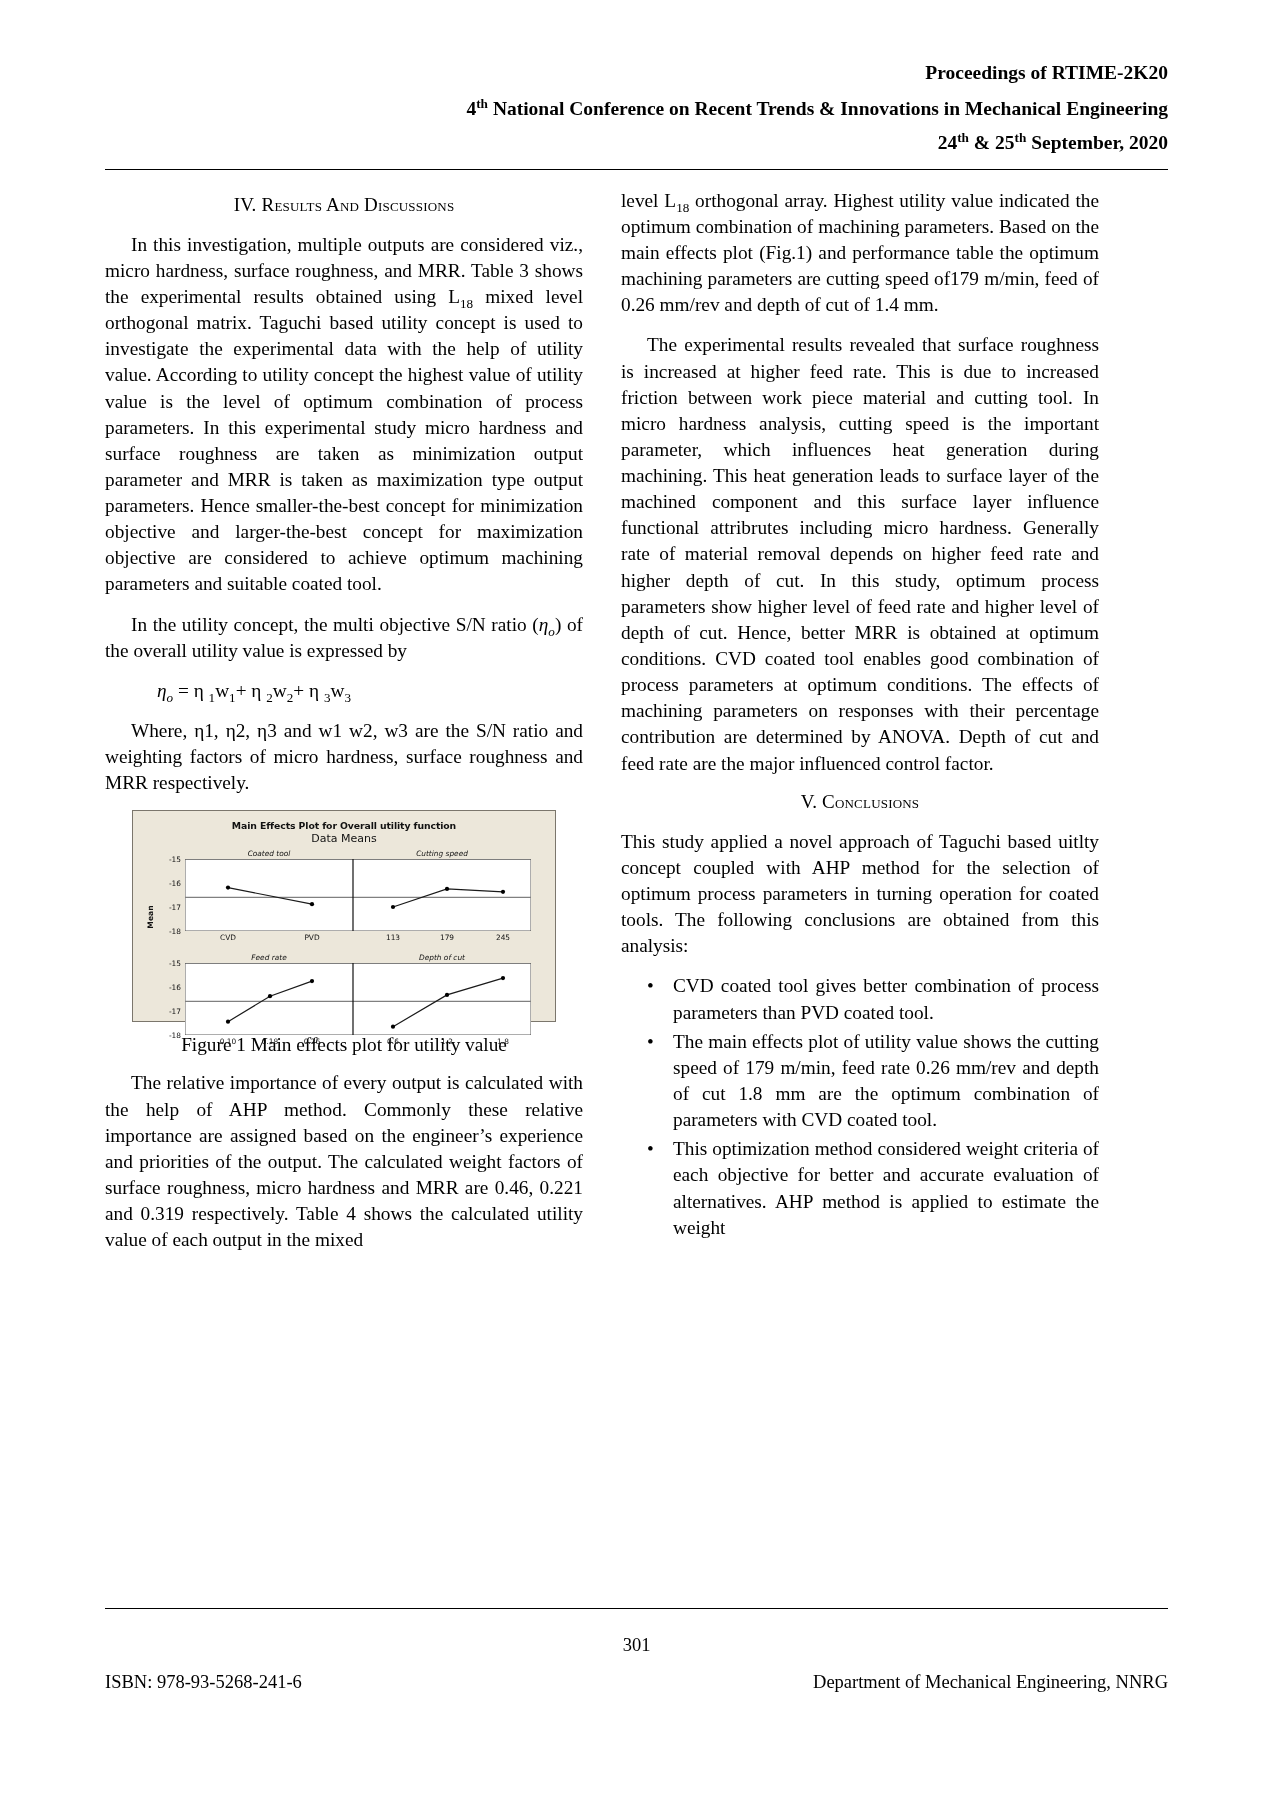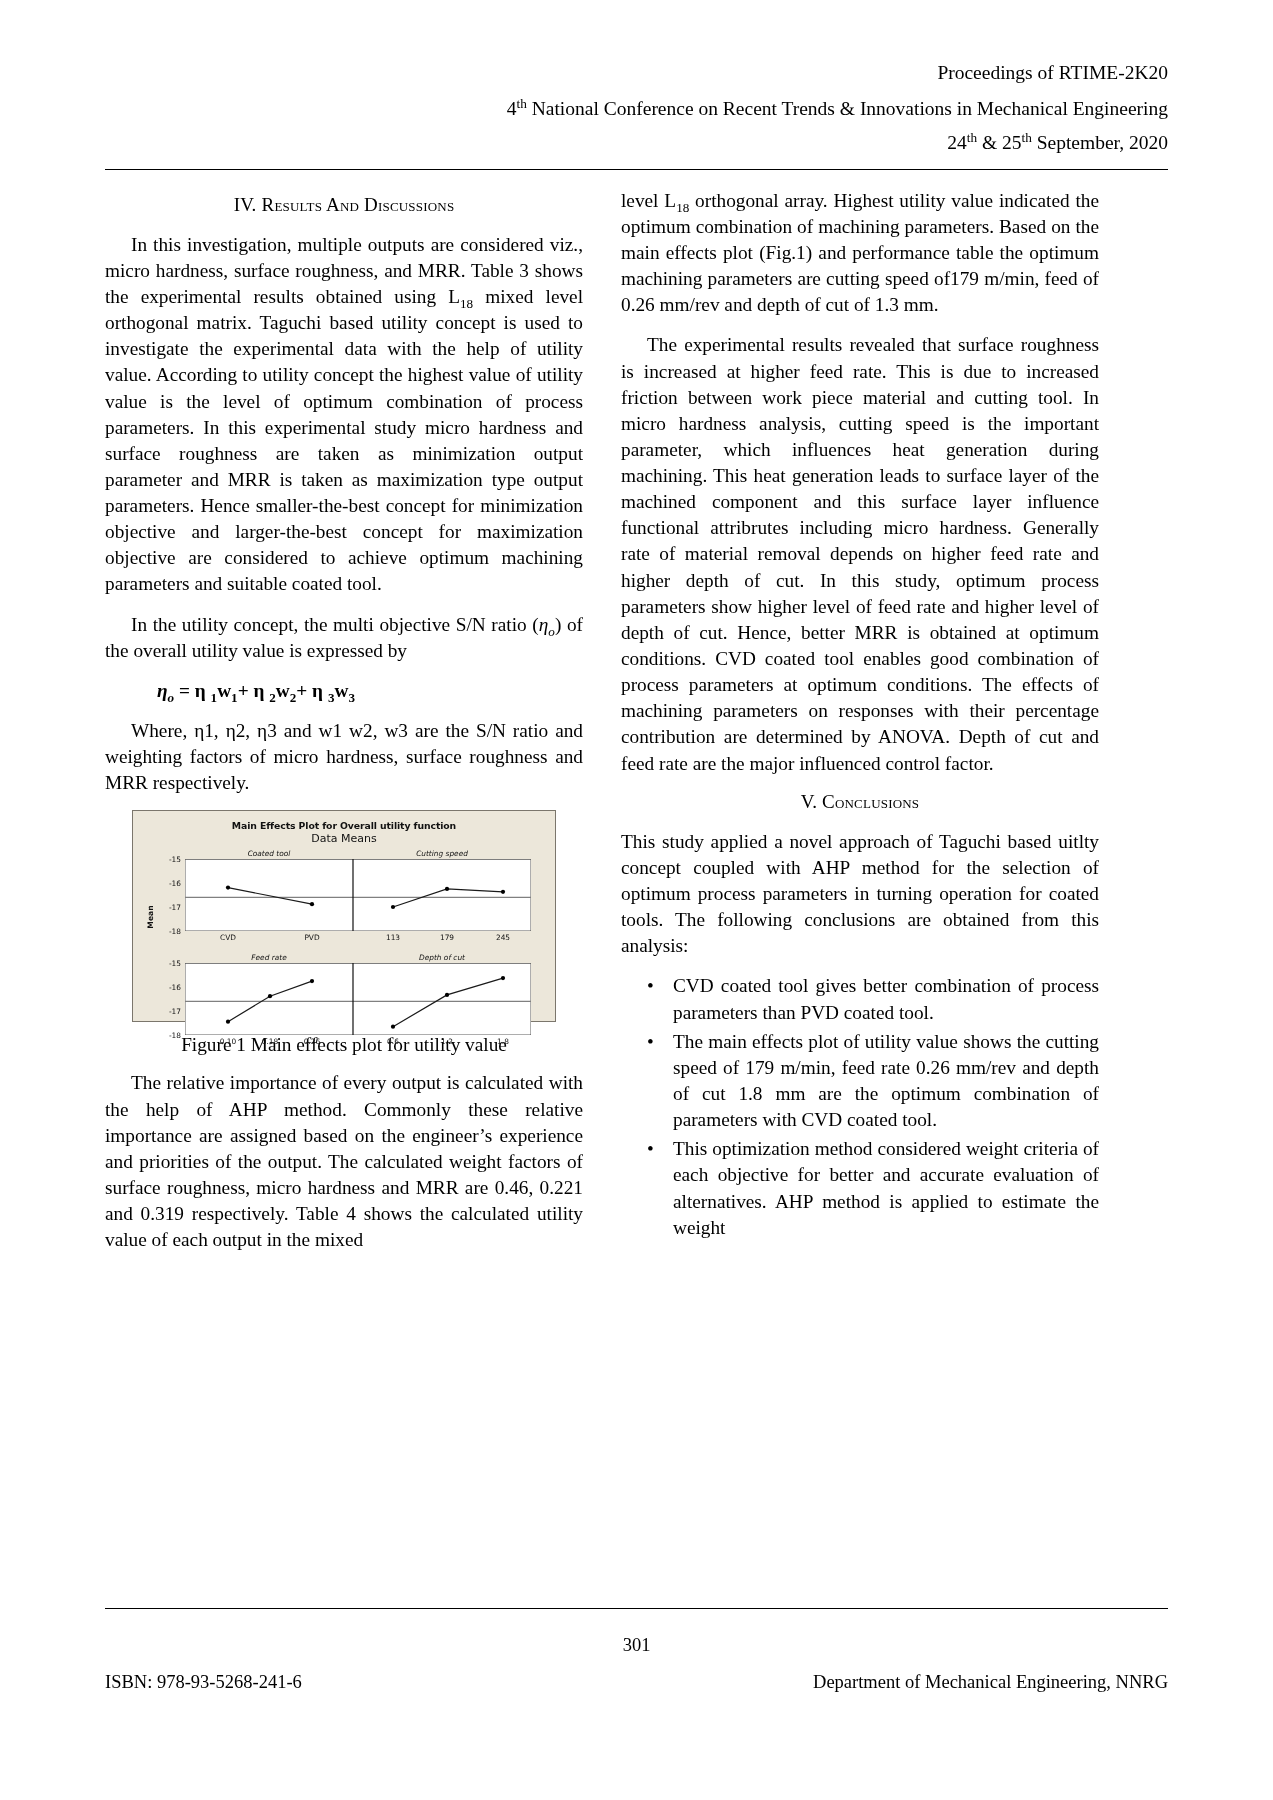--- a/index.html
+++ b/index.html
@@ -21,20 +21,21 @@
     height: 1800px;
     box-sizing: border-box;
     padding: 0 105px;
   }
 
   
   .header {
     padding-top: 58px;
     text-align: right;
     line-height: 1.55;
+    font-weight: bold;
   }
   .hdr-line { font-size: 19.5px; }
   .hdr-line.l1 { margin-bottom: 6px; }
   .hdr-line.l2 { margin-bottom: 4px; }
   sup { font-size: 0.68em; vertical-align: super; line-height: 0; }
   sub { font-size: 0.68em; vertical-align: sub; line-height: 0; }
 
   .header-rule {
     border: none;
     border-top: 1.6px solid #000;
@@ -68,21 +69,20 @@
     hyphens: none;
   }
   p.body.noindent { text-indent: 0; }
 
   .eq {
     font-size: 19.3px;
     line-height: 1.35;
     margin: 0 0 14px 0;
     padding-left: 52px;
     font-style: italic;
-    font-weight: bold;
   }
   .eq .up { font-style: normal; }
 
   
   .figure {
     margin: 8px 0 4px 0;
   }
   .chart-box {
     width: 424px;
     height: 212px;
@@ -343,21 +343,21 @@
 
         <div class="fig-caption">Figure 1 Main effects plot for utility value</div>
       </div>
 
       <p class="body">The relative importance of every output is calculated with the help of AHP method. Commonly these relative importance are assigned based on the engineer’s experience and priorities of the output. The calculated weight factors of surface roughness, micro hardness and MRR are 0.46, 0.221 and 0.319 respectively. Table 4 shows the calculated utility value of each output in the mixed</p>
 
     </div>
 
     <div class="col">
 
-      <p class="body noindent"><span>level L</span><sub>18</sub><span> orthogonal array. Highest utility value indicated the optimum combination of machining parameters. Based on the main effects plot (Fig.1) and performance table the optimum machining parameters are cutting speed of179 m/min, feed of 0.26 mm/rev and depth of cut of 1.3 mm.</span></p>
+      <p class="body noindent"><span>level L</span><sub>18</sub><span> orthogonal array. Highest utility value indicated the optimum combination of machining parameters. Based on the main effects plot (Fig.1) and performance table the optimum machining parameters are cutting speed of179 m/min, feed of 0.26 mm/rev and depth of cut of 1.4 mm.</span></p>
 
       <p class="body">The experimental results revealed that surface roughness is increased at higher feed rate. This is due to increased friction between work piece material and cutting tool. In micro hardness analysis, cutting speed is the important parameter, which influences heat generation during machining. This heat generation leads to surface layer of the machined component and this surface layer influence functional attribrutes including micro hardness. Generally rate of material removal depends on higher feed rate and higher depth of cut. In this study, optimum process parameters show higher level of feed rate and higher level of depth of cut. Hence, better MRR is obtained at optimum conditions. CVD coated tool enables good combination of process parameters at optimum conditions. The effects of machining parameters on responses with their percentage contribution are determined by ANOVA. Depth of cut and feed rate are the major influenced control factor.</p>
 
       <div class="section-head">V.  Conclusions</div>
 
       <p class="body noindent">This study applied a novel approach of Taguchi based uitlty concept coupled with AHP method for the selection of optimum process parameters in turning operation for coated tools. The following conclusions are obtained from this analysis:</p>
 
       <ul class="bullets">
         <li><span class="dot">•</span><span>CVD coated tool gives better combination of process parameters than PVD coated tool.</span></li>
         <li><span class="dot">•</span><span>The main effects plot of utility value shows the cutting speed of 179 m/min, feed rate 0.26 mm/rev and depth of cut 1.8 mm are the optimum combination of parameters with CVD coated tool.</span></li>

